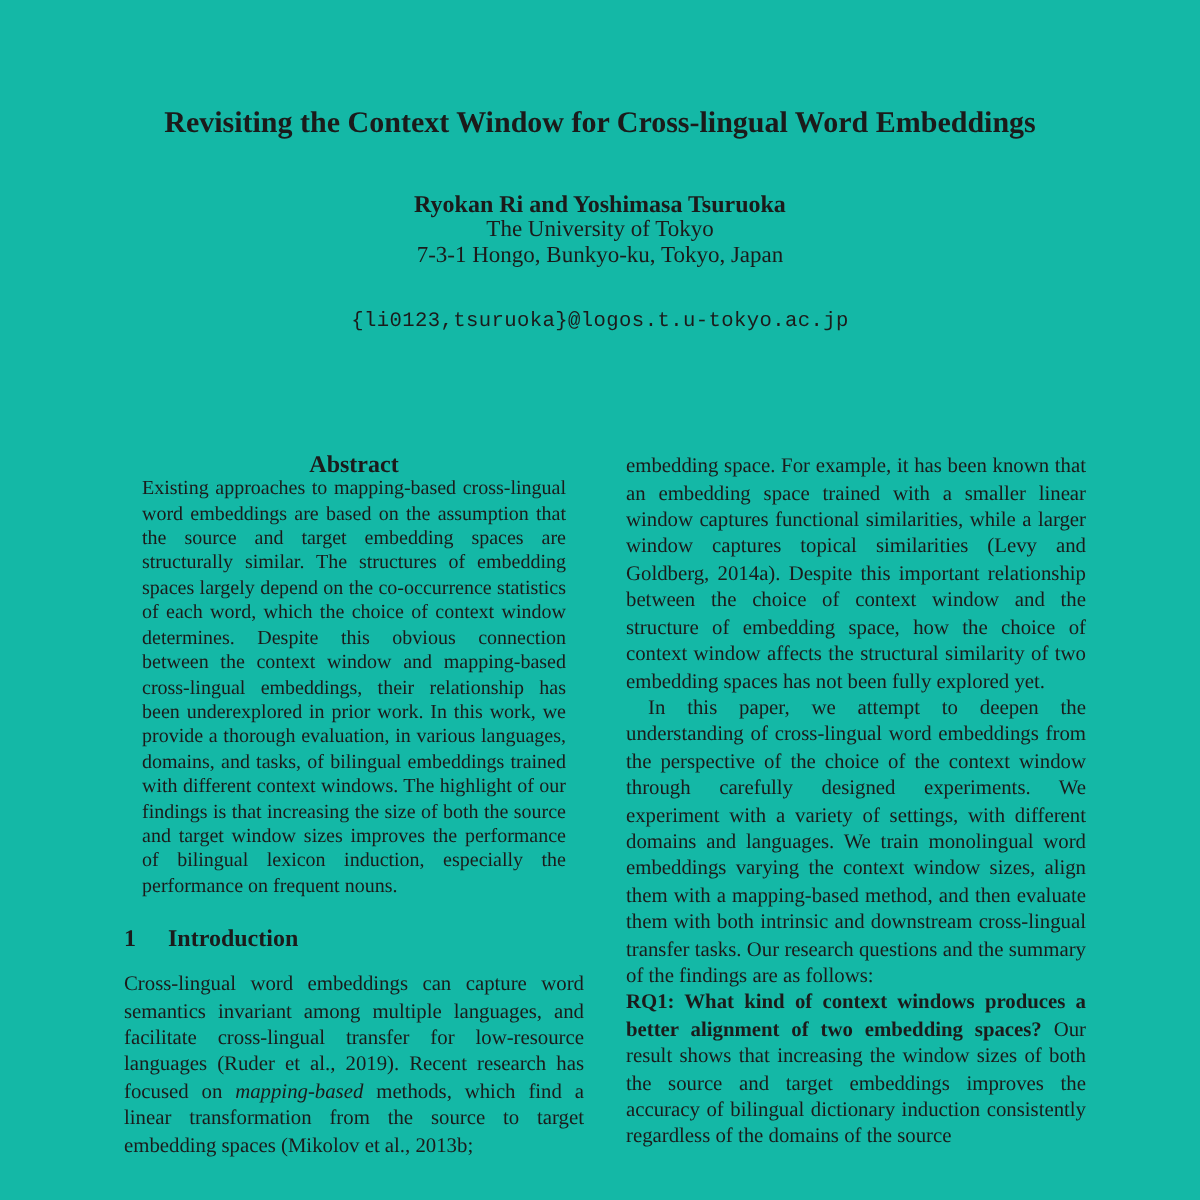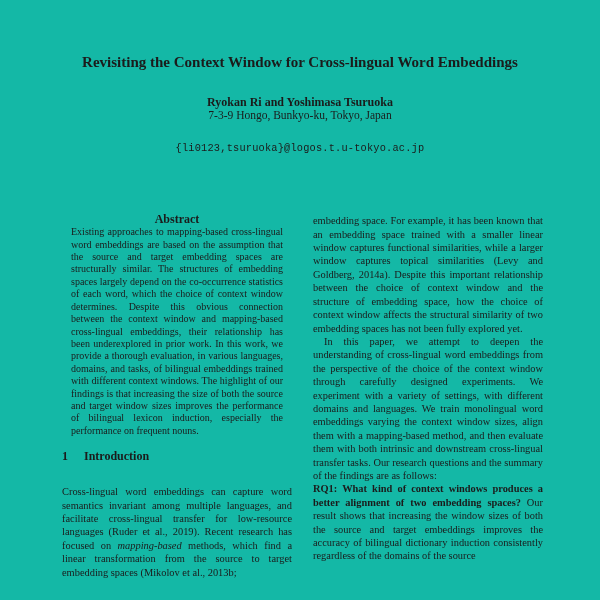--- a/index.html
+++ b/index.html
@@ -60,41 +60,42 @@
     text-align:justify;
   }
   .sec-heading {
     margin-top:12px;
     font-size:12px;
     font-weight:bold;
     line-height:14px;
   }
   .sec-num { display:inline-block; width:22px; }
   .body-text {
-    margin-top:22px;
+    margin-top:10px;
     font-size:10.4px;
     line-height:13.4px;
     text-align:justify;
   }
   .col-right .body-text { margin-top:0; }
   .col-right { padding-top:2px; }
   .indent { text-indent:11px; }
   em { font-style:italic; }
   strong { font-weight:bold; }
 </style>
 </head>
 <body>
 
 <div class="page">
 
   <h1 class="title">Revisiting the Context Window for Cross-lingual Word Embeddings</h1>
 
   <div class="author-block">
     <div class="author-names">Ryokan Ri and Yoshimasa Tsuruoka</div>
-    <div class="address">7-3-9 Hongo, Bunkyo-ku, Tokyo, Japan</div>
+    <div class="affiliation">The University of Tokyo</div>
+    <div class="address">7-3-1 Hongo, Bunkyo-ku, Tokyo, Japan</div>
     <div class="email">{li0123,tsuruoka}@logos.t.u-tokyo.ac.jp</div>
   </div>
 
   <div class="columns">
 
     <div class="col col-left">
       <div class="abs-heading">Abstract</div>
       <p class="abs-text">Existing approaches to mapping-based cross-lingual word embeddings are based on the assumption that the source and target embedding spaces are structurally similar. The structures of embedding spaces largely depend on the co-occurrence statistics of each word, which the choice of context window determines. Despite this obvious connection between the context window and mapping-based cross-lingual embeddings, their relationship has been underexplored in prior work. In this work, we provide a thorough evaluation, in various languages, domains, and tasks, of bilingual embeddings trained with different context windows. The highlight of our findings is that increasing the size of both the source and target window sizes improves the performance of bilingual lexicon induction, especially the performance on frequent nouns.</p>
       <div class="sec-heading"><span class="sec-num">1</span><span>Introduction</span></div>
       <p class="body-text"><span>Cross-lingual word embeddings can capture word semantics invariant among multiple languages, and facilitate cross-lingual transfer for low-resource languages (Ruder et al., 2019). Recent research has focused on </span><em>mapping-based</em><span> methods, which find a linear transformation from the source to target embedding spaces (Mikolov et al., 2013b;</span></p>

